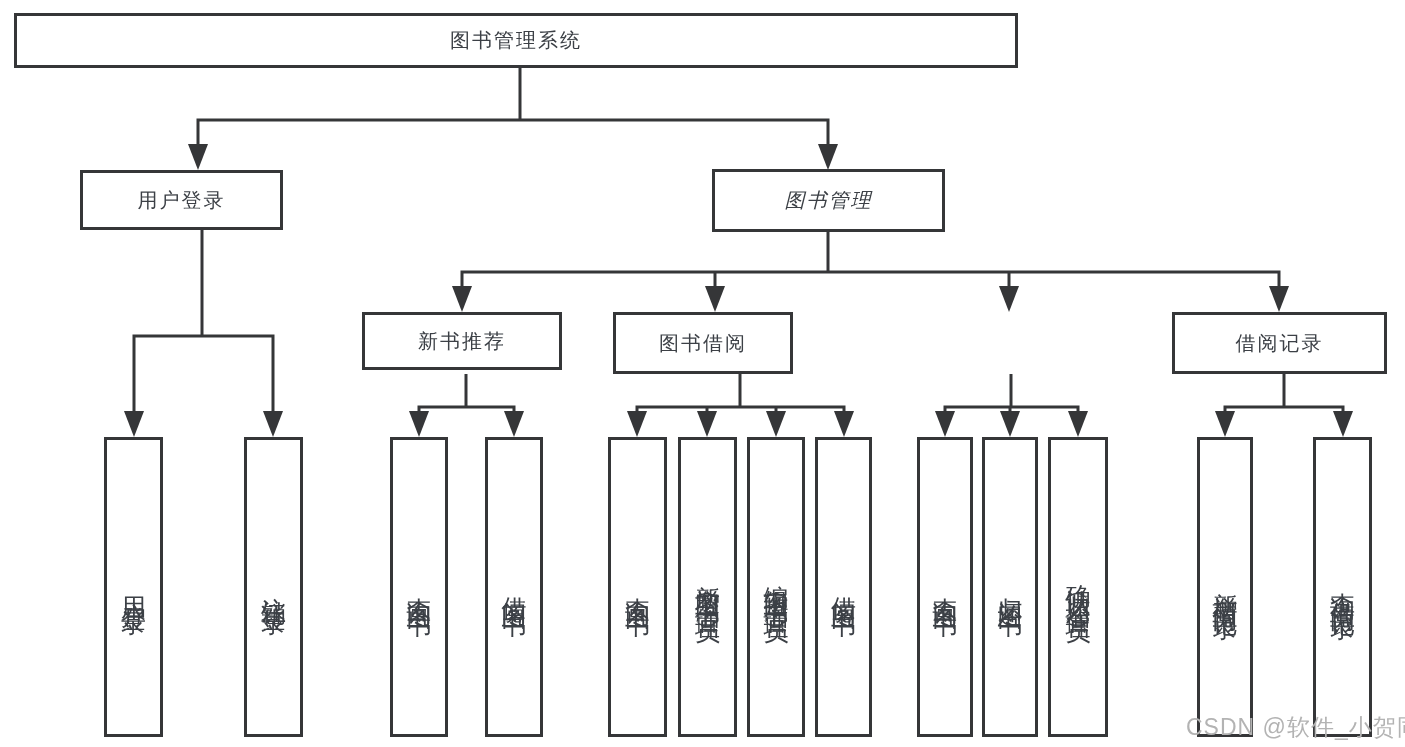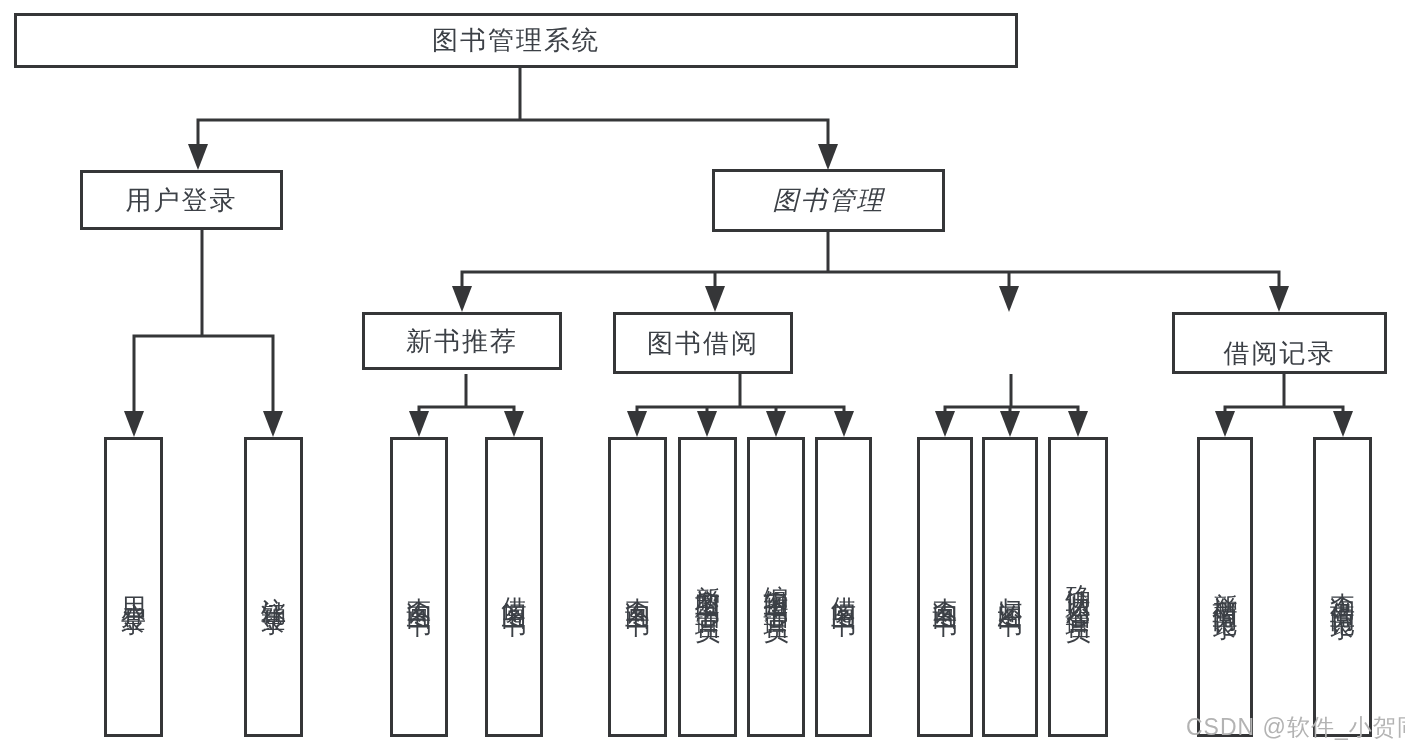--- a/index.html
+++ b/index.html
@@ -20,41 +20,41 @@
   .connectors path{stroke:var(--line);stroke-width:3;fill:none;}
   .connectors polygon{fill:var(--line);stroke:none;}
   .box{
     position:absolute;z-index:2;
     box-sizing:border-box;
     border:3px solid var(--line);
     background:var(--bg);
     display:flex;align-items:center;justify-content:center;
     color:var(--text);
   }
-  .hlabel{font-size:26px;letter-spacing:2px;white-space:nowrap;}
+  .hlabel{font-size:20px;letter-spacing:2px;white-space:nowrap;}
   .vlabel{
     writing-mode:vertical-rl;
     font-size:25px;letter-spacing:5px;line-height:1;
     white-space:nowrap;
   }
   .watermark{
     position:absolute;z-index:3;
     left:1186px;top:712px;
     font-size:23px;letter-spacing:1px;
     color:var(--wm);
     white-space:nowrap;
   }
   
   .n-root{left:14px;top:13px;width:1004px;height:55px;}
   .n-user-login{left:80px;top:170px;width:203px;height:60px;}
   .n-book-mgmt{left:712px;top:169px;width:233px;height:63px;font-style:italic;}
   .n-new-book{left:362px;top:312px;width:200px;height:58px;}
   .n-borrow{left:613px;top:312px;width:180px;height:62px;}
   .n-current{left:902px;top:312px;width:215px;height:62px;}
-  .n-records{left:1172px;top:312px;width:215px;height:62px;align-items:flex-end;}
+  .n-records{left:1172px;top:312px;width:215px;height:62px;}
   .leaf{top:437px;height:300px;}
   .l1{left:104px;width:59px;}
   .l2{left:244px;width:59px;}
   .l3{left:390px;width:58px;}
   .l4{left:485px;width:58px;}
   .l5{left:608px;width:59px;}
   .l6{left:678px;width:59px;}
   .l7{left:747px;width:58px;}
   .l8{left:815px;width:57px;}
   .l9{left:917px;width:56px;}

